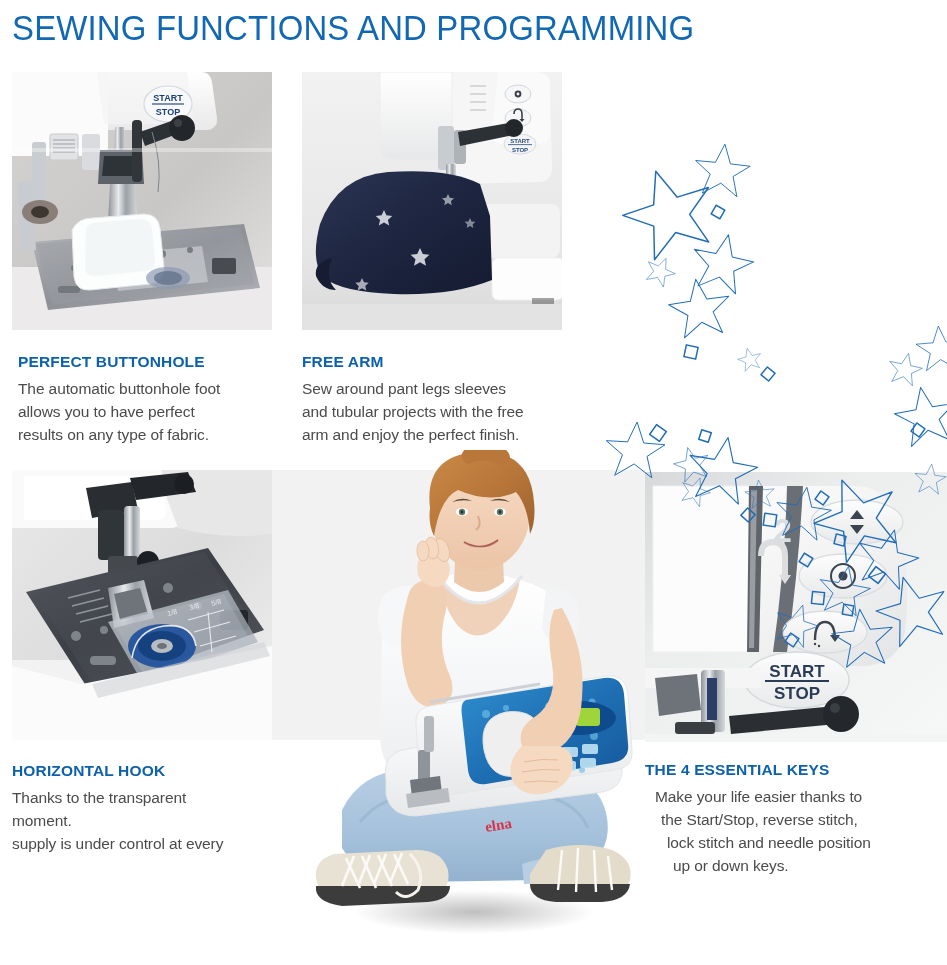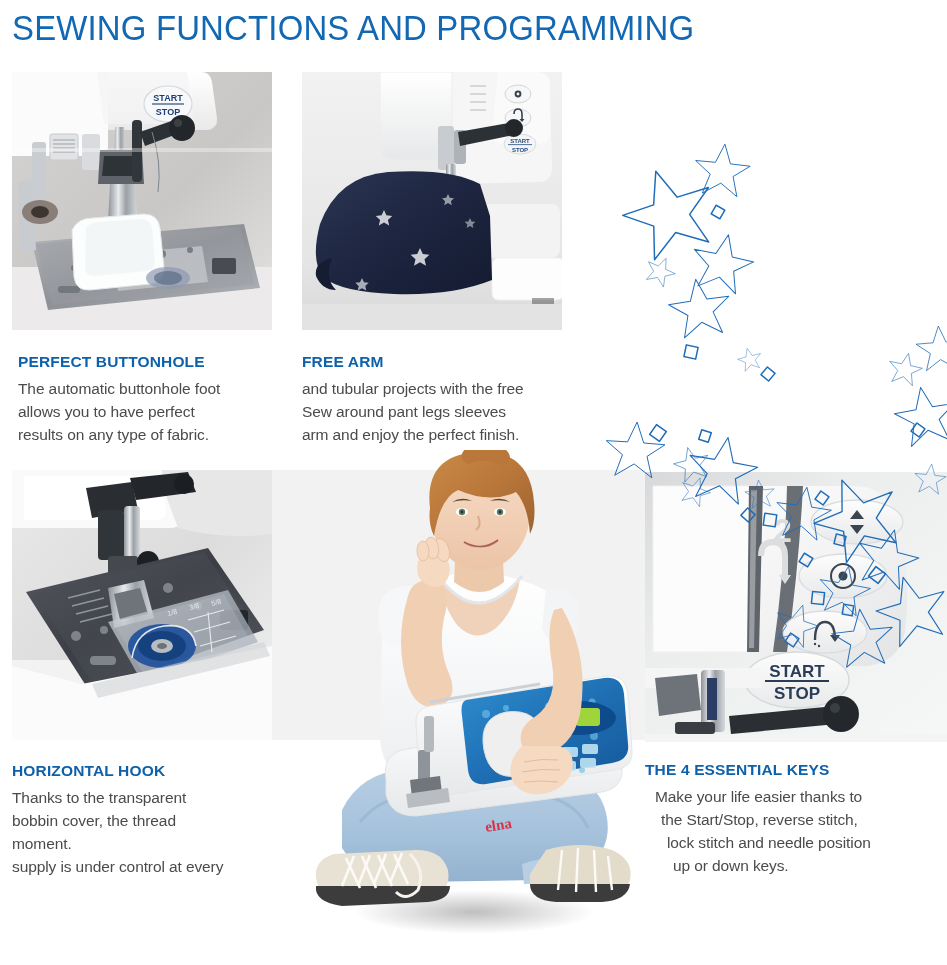--- a/index.html
+++ b/index.html
@@ -599,31 +599,30 @@
     <p>
       <span>The automatic buttonhole foot</span>
       <span>allows you to have perfect</span>
       <span>results on any type of fabric.</span>
     </p>
   </div>
 
   <div class="cap cap-2">
     <h3>FREE ARM</h3>
     <p>
+      <span>Sew around pant legs sleeves</span>
       <span>and tubular projects with the free</span>
-      <span>Sew around pant legs sleeves</span>
       <span>arm and enjoy the perfect finish.</span>
     </p>
   </div>
 
   <div class="cap cap-3">
     <h3>HORIZONTAL HOOK</h3>
     <p>
       <span>Thanks to the transparent</span>
-      <span>bobbin cover, the thread</span>
       <span>moment.</span>
       <span>supply is under control at every</span>
     </p>
   </div>
 
   <div class="cap cap-4">
     <h3>THE 4 ESSENTIAL KEYS</h3>
     <p>
       <span>Make your life easier thanks to</span>
       <span>the Start/Stop, reverse stitch,</span>

